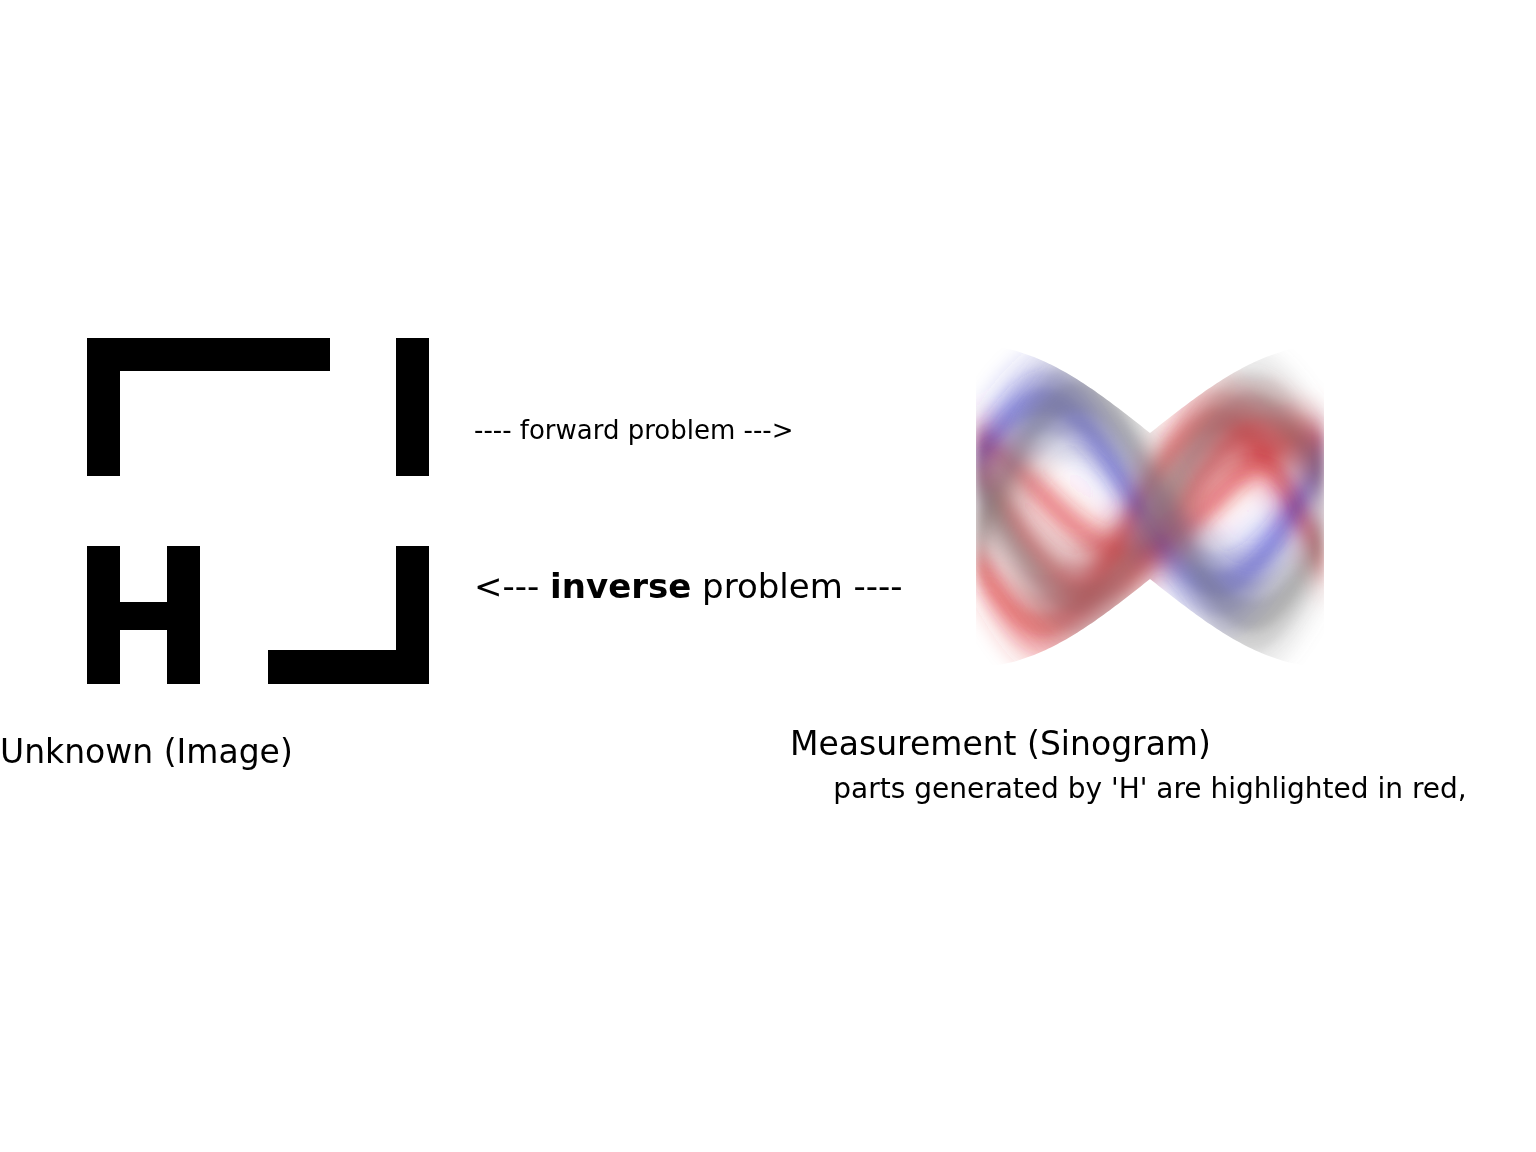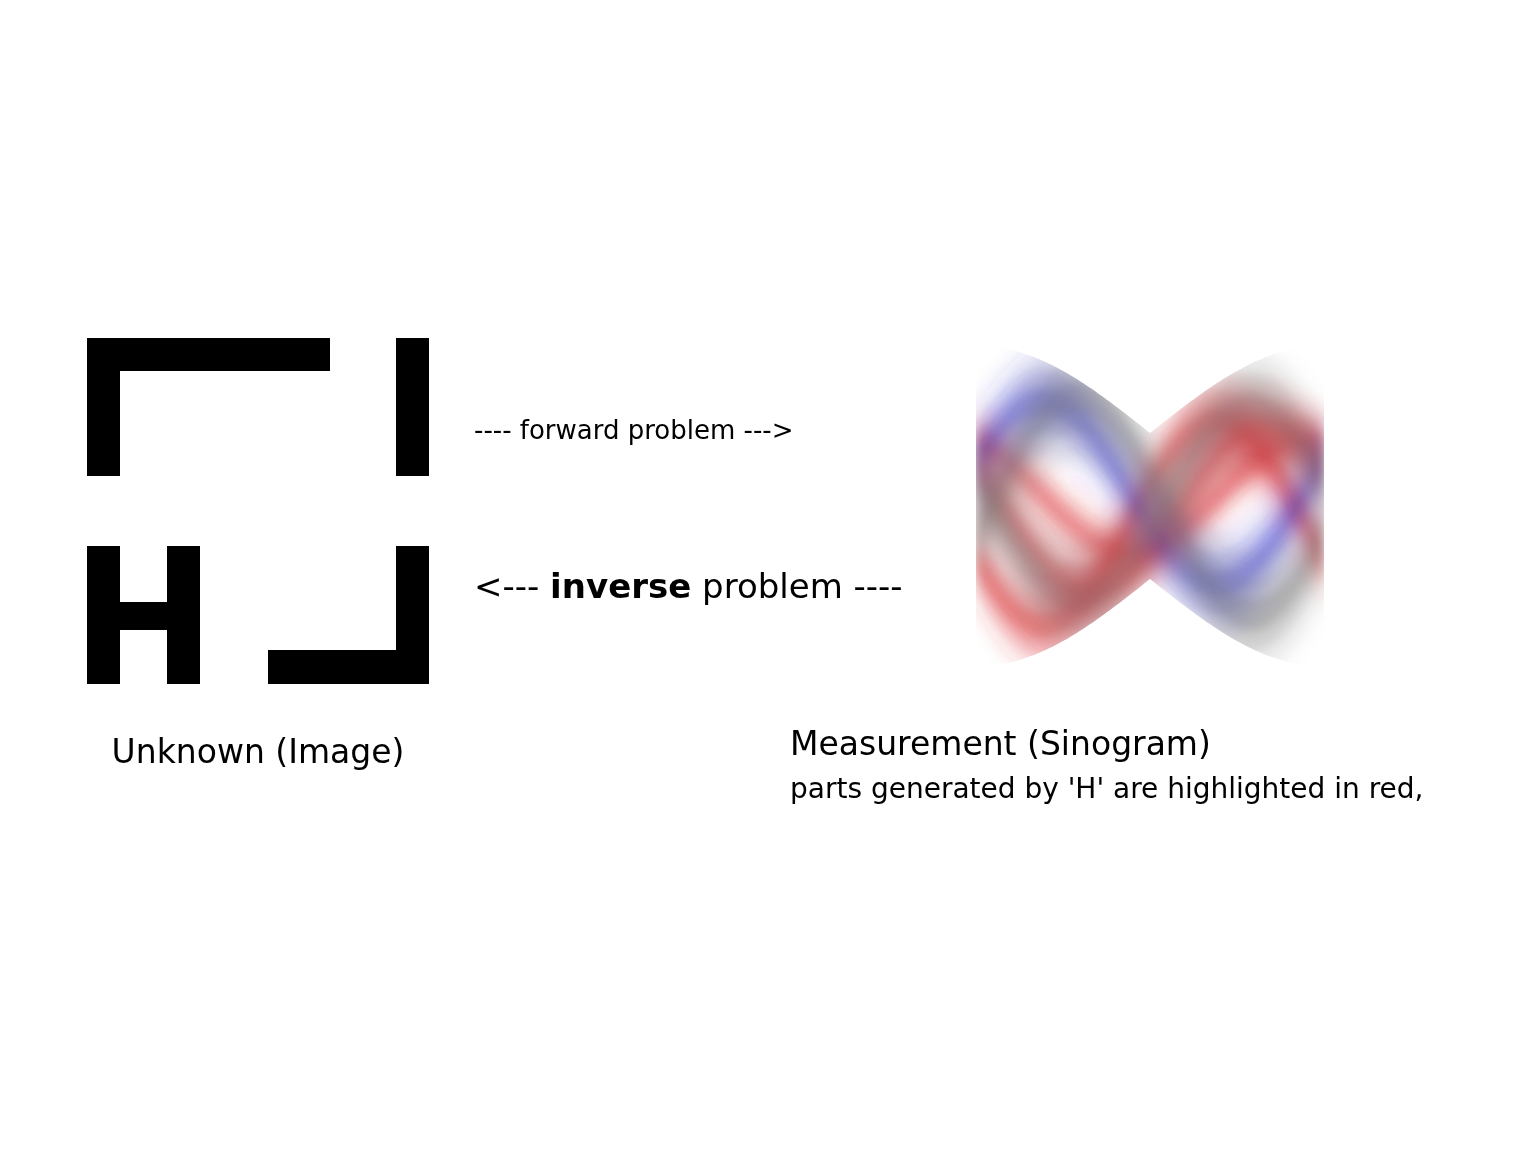--- a/index.html
+++ b/index.html
@@ -61,39 +61,38 @@
     white-space: pre;
   }
   #inverse-problem-text .bold { font-weight: bold; }
 
   
   #unknown-caption {
     position: absolute;
     left: 0px;
     top: 730px;
     width: 516px;
-    text-align: center;
     font-size: 33px;
     line-height: 44px;
   }
   #sinogram-caption {
     position: absolute;
     left: 790px;
     top: 720px;
     width: 720px;
     text-align: left;
     font-size: 33px;
     line-height: 48px;
   }
   #sinogram-subcaption {
     position: absolute;
     left: 790px;
     top: 770px;
     width: 720px;
-    text-align: left;
+    text-align: center;
     font-size: 28px;
     line-height: 38px;
   }
 
   
   #sinogram-figure {
     position: absolute;
     left: 962px;
     top: 330px;
     width: 376px;

